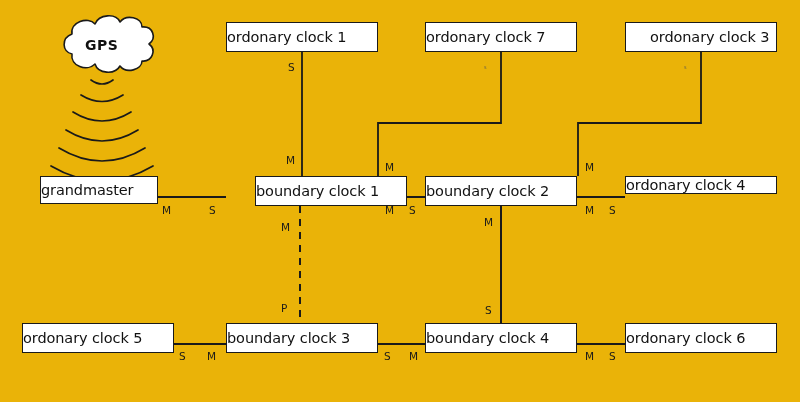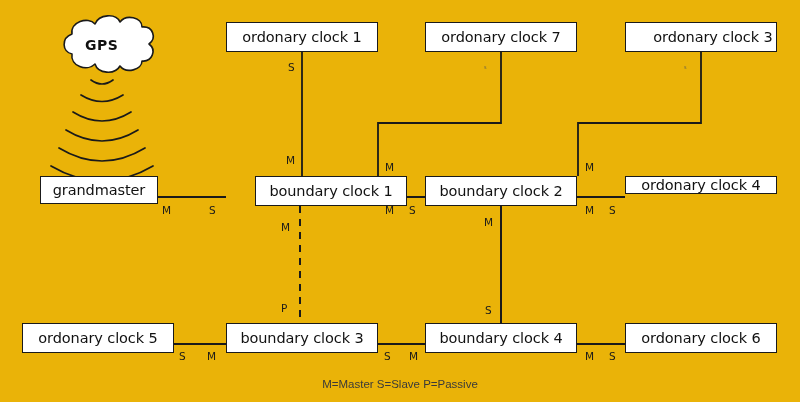--- a/index.html
+++ b/index.html
@@ -25,21 +25,20 @@
     height: 402px;
   }
   .node-box {
     position: absolute;
     box-sizing: border-box;
     border: 1.6px solid #1a1a1a;
     background: #ffffff;
     color: #111111;
     display: flex;
     align-items: center;
-    justify-content: center;
     font-size: 14.5px;
     font-family: "DejaVu Sans", "Liberation Sans", sans-serif;
     letter-spacing: -0.1px;
     white-space: nowrap;
     z-index: 5;
   }
   .port-label {
     position: absolute;
     font-size: 10.5px;
     color: #1a1a1a;
@@ -204,15 +203,14 @@
       <div class="port-label" style="left: 484px; top: 217px;">M</div>
       <div class="port-label" style="left: 485px; top: 305px;">S</div>
       <div class="port-label" style="left: 179px; top: 351px;">S</div>
       <div class="port-label" style="left: 207px; top: 351px;">M</div>
       <div class="port-label" style="left: 384px; top: 351px;">S</div>
       <div class="port-label" style="left: 409px; top: 351px;">M</div>
       <div class="port-label" style="left: 585px; top: 351px;">M</div>
       <div class="port-label" style="left: 609px; top: 351px;">S</div>
     </div>
 
-  <div class="legend">M=Master  S=Slave  P=Passive</div>
 
 </div>
 
 </body></html>

